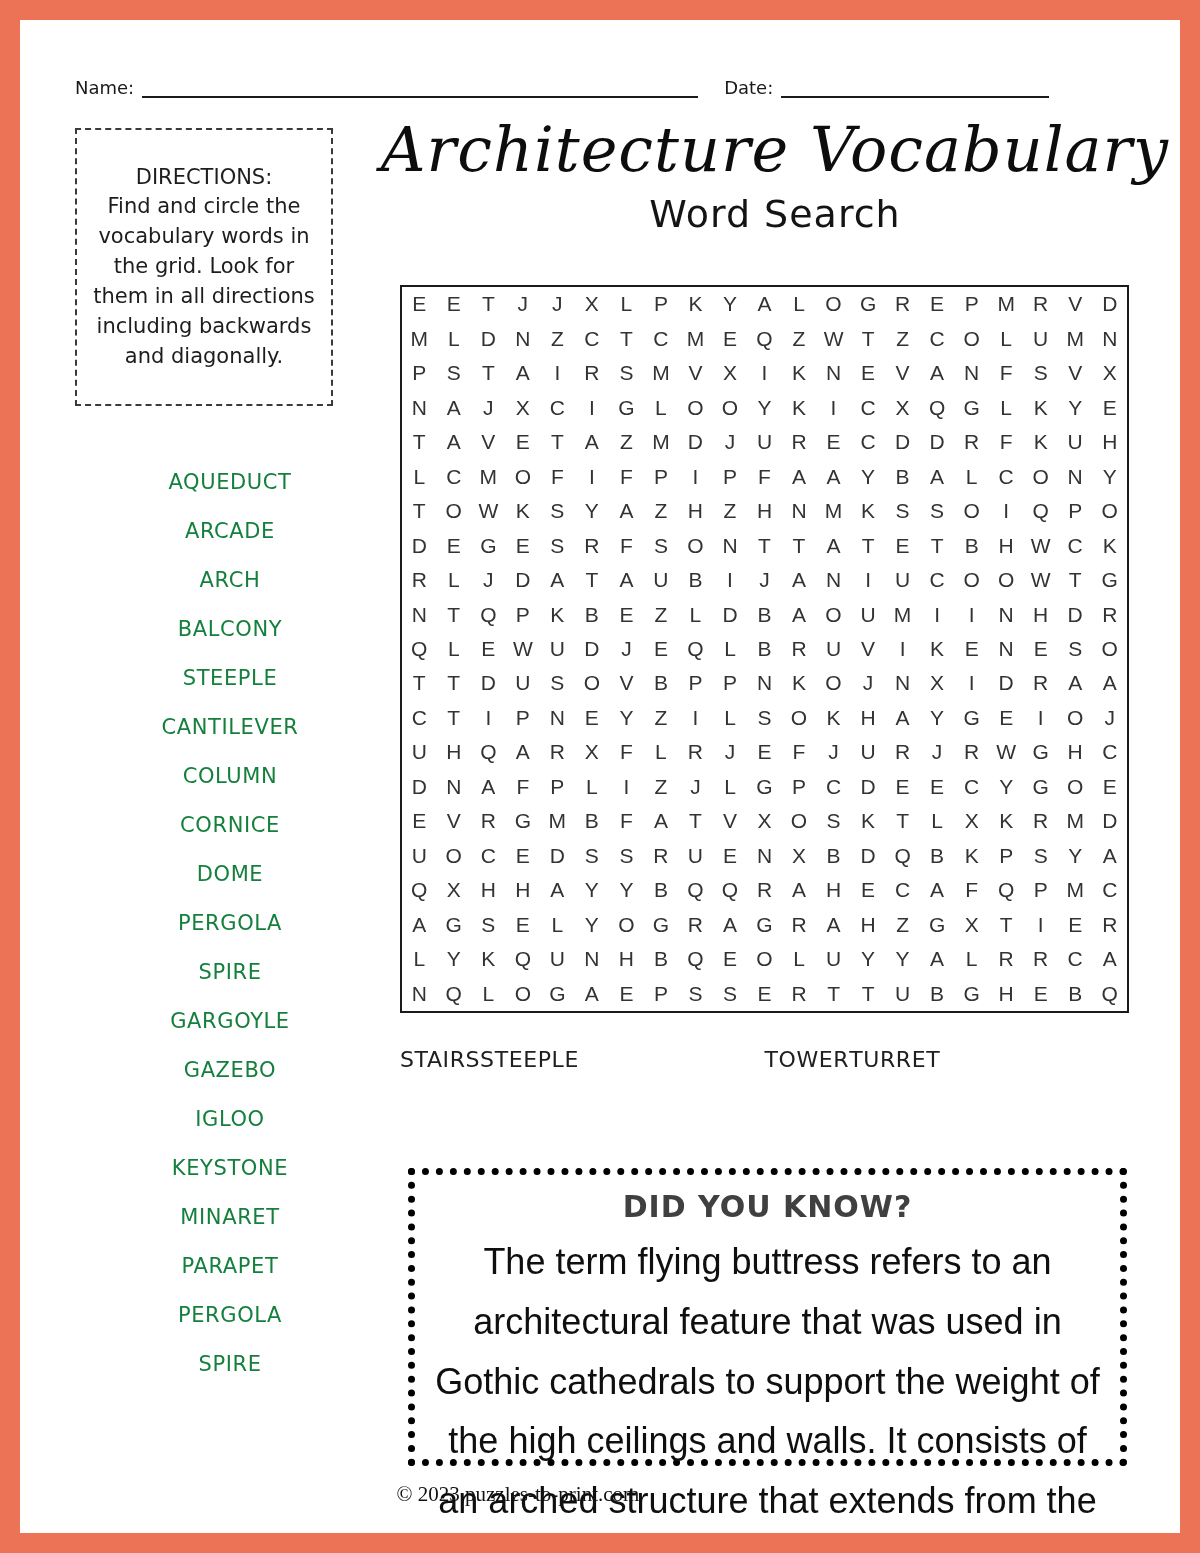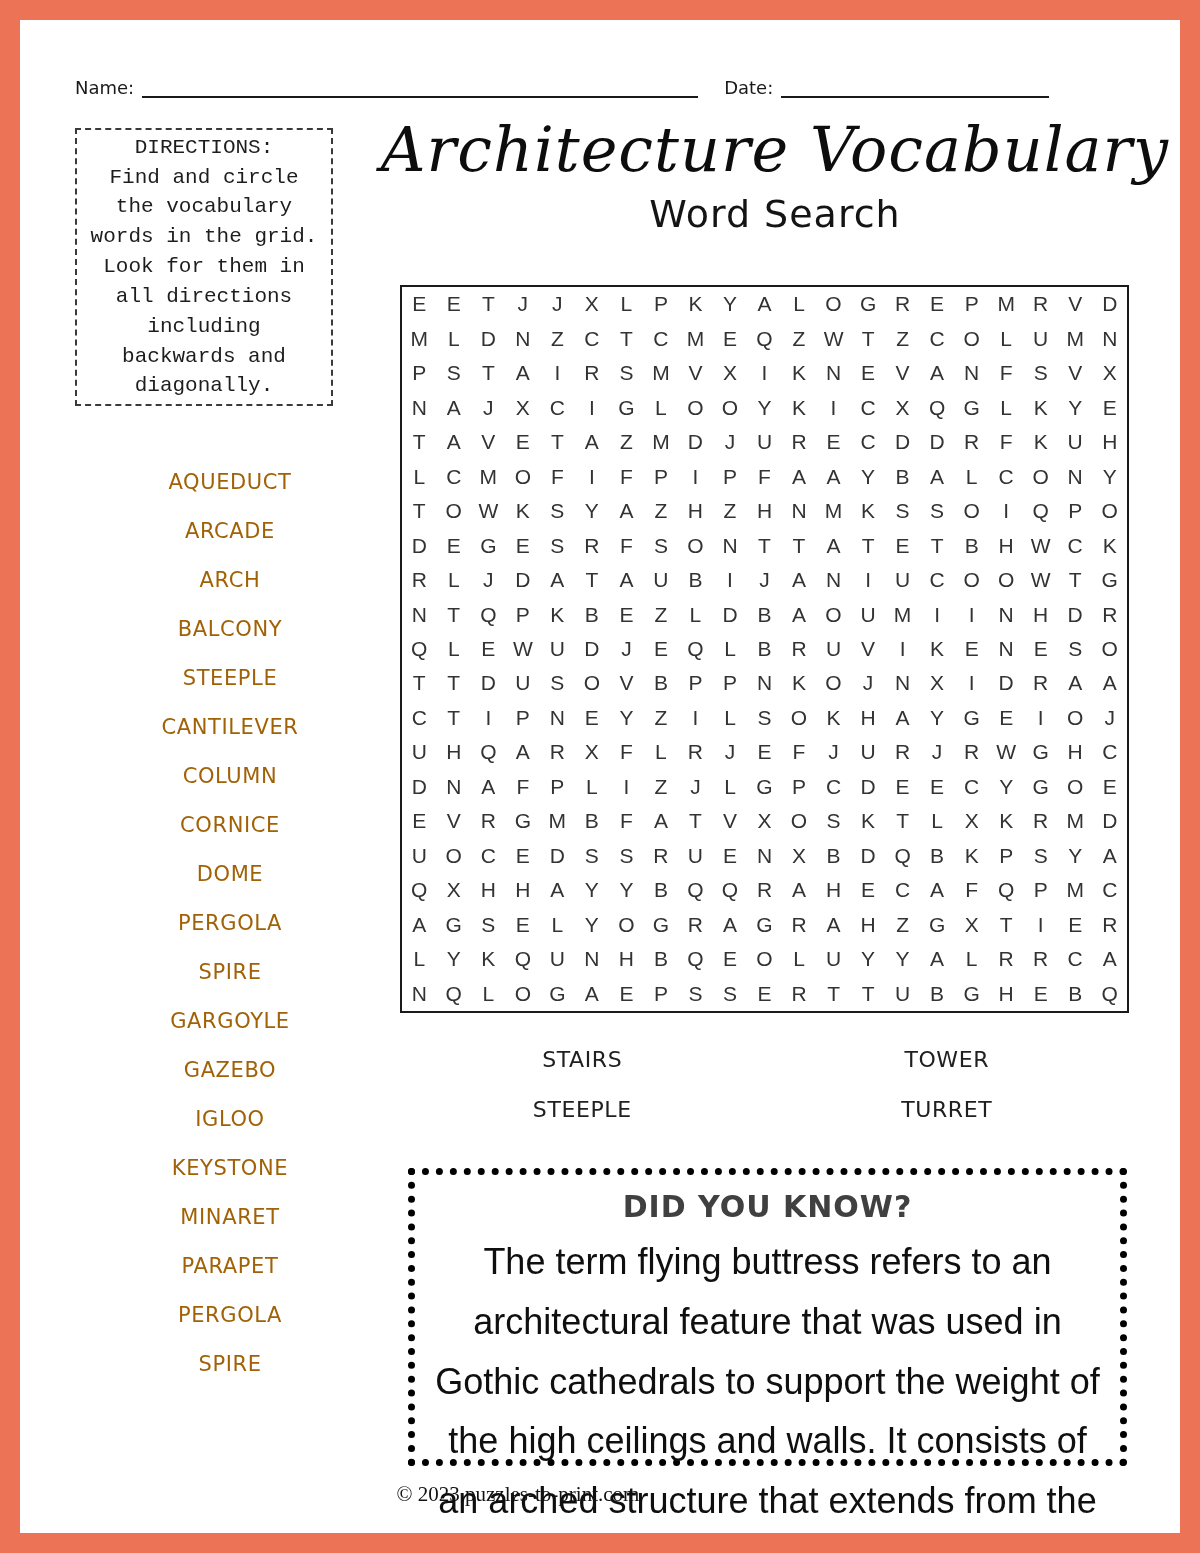--- a/index.html
+++ b/index.html
@@ -44,21 +44,20 @@
     height: 278px;
     border: 2px dashed #3a3a3a;
     padding: 14px 8px;
     text-align: center;
     font-size: 21px;
     line-height: 1.42;
     color: #1d1d1d;
     display: flex;
     flex-direction: column;
     justify-content: center;
-    font-family: Liberation Mono, monospace;
   }
 
   
   .title-block {
     position: absolute;
     left: 360px;
     top: 96px;
     width: 790px;
     text-align: center;
   }
@@ -106,33 +105,33 @@
     width: 260px;
     display: flex;
     flex-direction: column;
   }
   .word-item {
     height: 49px;
     line-height: 49px;
     text-align: center;
     font-size: 21px;
     letter-spacing: 0.6px;
-    color: #a16207;
+    color: #15803d;
   }
 
   
   .bottom-words {
     position: absolute;
     left: 380px;
     top: 1015px;
     width: 729px;
     display: grid;
     grid-template-columns: 1fr 1fr;
   }
-  .bottom-col { display: flex; flex-direction: column; }
+  .bottom-col { display: flex; flex-direction: row; }
   .bottom-word {
     height: 50px;
     line-height: 50px;
     text-align: center;
     font-size: 22px;
     letter-spacing: 0.6px;
     color: #202020;
   }
 
   

